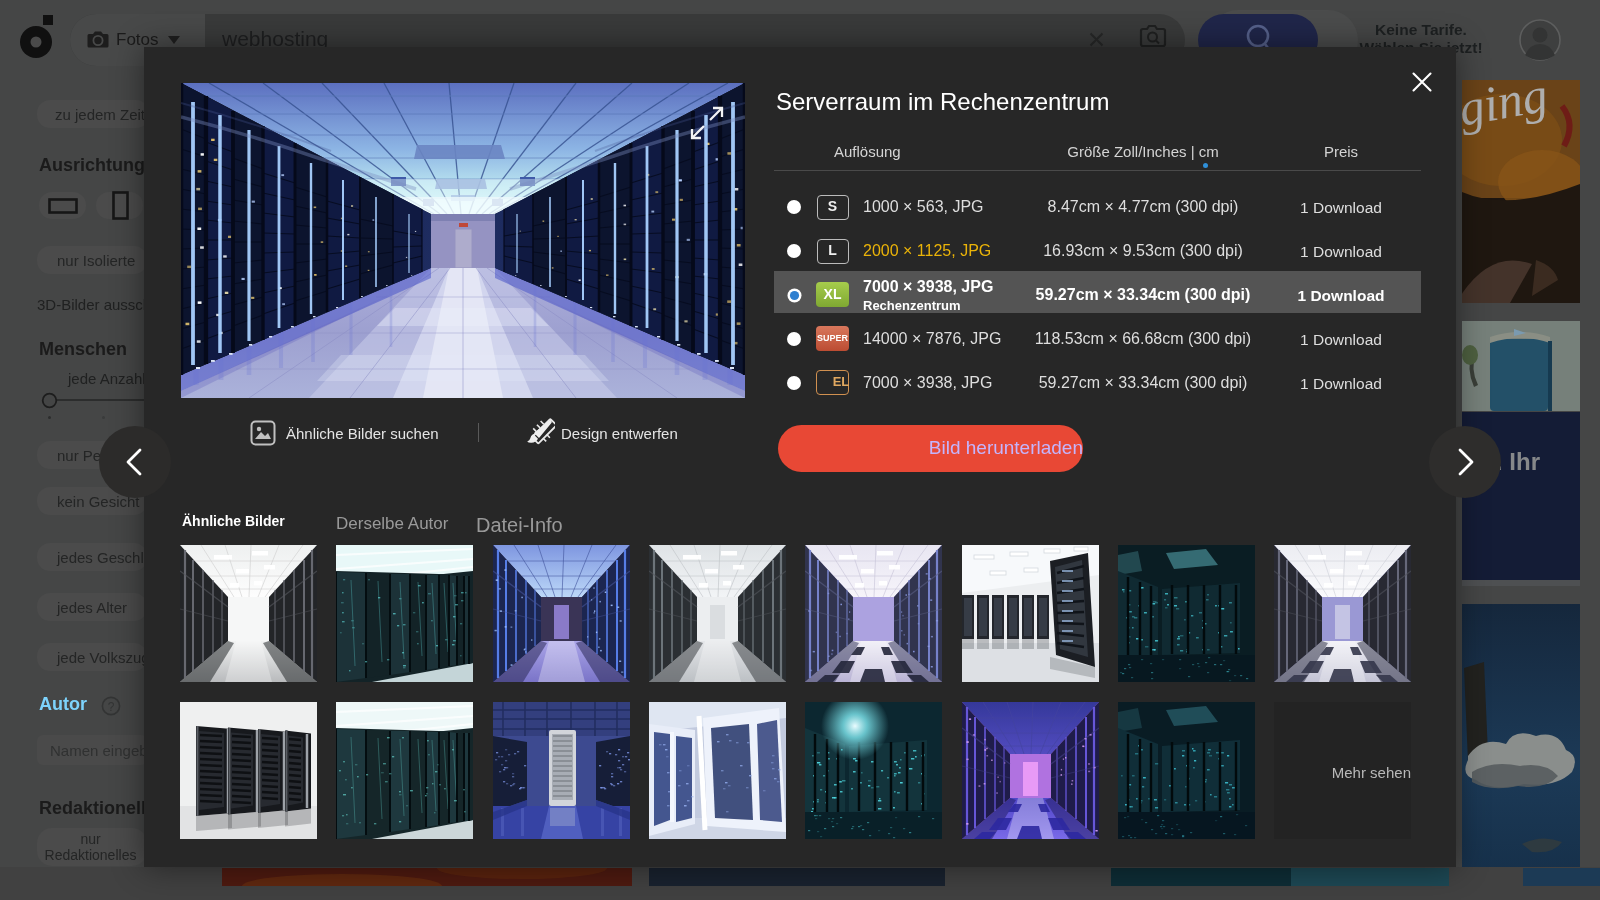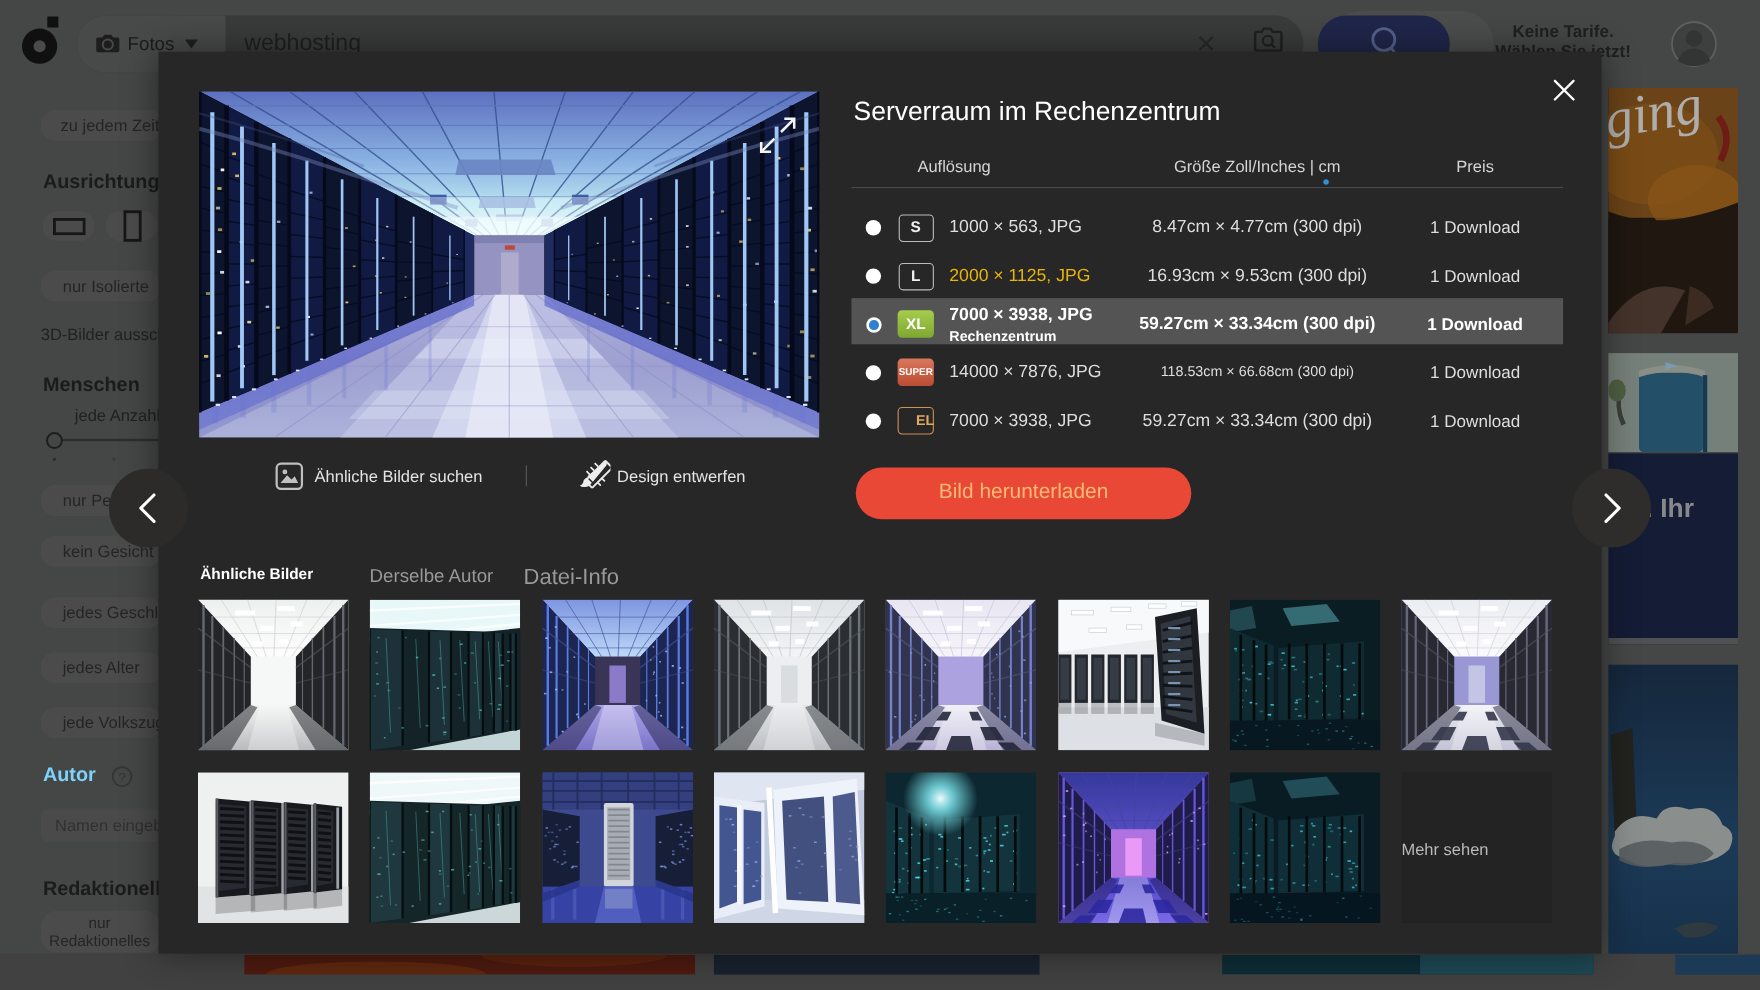--- a/index.html
+++ b/index.html
@@ -590,30 +590,30 @@
 <div class="abs" style="left:816px;top:282px;width:33px;height:25px;border-radius:4px;background:linear-gradient(#a6cc4c,#7fa832)"></div>
 <div class="abs txt" style="left:816px;top:286px;width:33px;text-align:center;font-size:14px;font-weight:bold;color:#ffffff">XL</div>
 <div class="abs txt" style="left:863px;top:278px;font-size:16px;font-weight:bold;color:#ffffff">7000 × 3938, JPG</div>
 <div class="abs txt" style="left:863px;top:298px;font-size:13px;font-weight:bold;color:#ffffff">Rechenzentrum</div>
 <div class="abs txt" style="left:1013px;top:286px;width:260px;text-align:center;font-size:16px;font-weight:bold;color:#ffffff">59.27cm × 33.34cm (300 dpi)</div>
 <div class="abs txt" style="left:1291px;top:287px;width:100px;text-align:center;font-size:15.5px;font-weight:bold;color:#ffffff">1 Download</div>
 <div class="abs" style="left:787px;top:332px;width:14px;height:14px;border-radius:8px;background:#ffffff"></div>
 <div class="abs" style="left:816px;top:326px;width:33px;height:25px;border-radius:4px;background:linear-gradient(#d8775c,#bc4c32)"></div>
 <div class="abs txt" style="left:816px;top:333px;width:33px;text-align:center;font-size:9px;font-weight:bold;color:#ffffff;letter-spacing:0">SUPER</div>
 <div class="abs txt" style="left:863px;top:330px;font-size:16px;color:#dedede">14000 × 7876, JPG</div>
-<div class="abs txt" style="left:1013px;top:330px;width:260px;text-align:center;font-size:13px;font-weight:normal;color:#dedede">118.53cm × 66.68cm (300 dpi)</div>
+<div class="abs txt" style="left:1013px;top:330px;width:260px;text-align:center;font-size:16px;font-weight:normal;color:#dedede">118.53cm × 66.68cm (300 dpi)</div>
 <div class="abs txt" style="left:1291px;top:331px;width:100px;text-align:center;font-size:15.5px;font-weight:normal;color:#dedede">1 Download</div>
 <div class="abs" style="left:787px;top:376px;width:14px;height:14px;border-radius:8px;background:#ffffff"></div>
 <div class="abs" style="left:816px;top:370px;width:31px;height:23px;border:1.5px solid #d09050;border-radius:4px"></div>
 <div class="abs txt" style="left:816px;top:374px;width:50px;text-align:center;font-size:13px;font-weight:bold;color:#e0a860">EL</div>
 <div class="abs txt" style="left:863px;top:374px;font-size:16px;color:#dedede">7000 × 3938, JPG</div>
 <div class="abs txt" style="left:1013px;top:374px;width:260px;text-align:center;font-size:16px;font-weight:normal;color:#dedede">59.27cm × 33.34cm (300 dpi)</div>
 <div class="abs txt" style="left:1291px;top:375px;width:100px;text-align:center;font-size:15.5px;font-weight:normal;color:#dedede">1 Download</div>
 <div class="abs" style="left:778px;top:425px;width:305px;height:47px;border-radius:24px;background:#e84835"></div>
-<div class="abs txt" style="left:778px;top:437px;width:305px;text-align:center;font-size:19px;color:#fdba74">Bild herunterladen</div>
+<div class="abs txt" style="left:778px;top:437px;width:305px;text-align:right;font-size:19px;color:#c4b5fd">Bild herunterladen</div>
 <svg class="abs" style="left:250px;top:420px" width="26" height="26" viewBox="0 0 26 26">
 <rect x="1.5" y="1.5" width="23" height="23" rx="4" fill="none" stroke="#c0c0c0" stroke-width="2"></rect>
 <circle cx="9" cy="9" r="2.2" fill="#c0c0c0"></circle>
 <path d="M5 19 L11 12 L15 16 L18 13 L21 19 Z" fill="#c0c0c0"></path>
   </svg>
 <div class="abs txt" style="left:286px;top:425px;font-size:15px;color:#e4e4e4">Ähnliche Bilder suchen</div>
 <div class="abs" style="left:478px;top:423px;width:1px;height:19px;background:#5a5a5a"></div>
 <svg class="abs" style="left:525px;top:417px" width="30" height="30" viewBox="0 0 30 30">
 <g stroke="#e8e8e8" fill="none">
 <rect x="14.8" y="1.2" width="9" height="26" rx="1" stroke-width="1.8" transform="rotate(45 19.3 14.2)"></rect>
@@ -1783,21 +1783,21 @@
       <rect x="72" y="130" width="2.2" height="1.2" fill="#3cc0d0" opacity="0.35"></rect>
       <rect x="53" y="132" width="2.2" height="1.2" fill="#3cc0d0" opacity="0.23"></rect>
       <rect x="105" y="131" width="2.2" height="1.2" fill="#3cc0d0" opacity="0.40"></rect>
       <rect x="58" y="122" width="2.2" height="1.2" fill="#3cc0d0" opacity="0.21"></rect>
       <rect x="118" y="112" width="2.2" height="1.2" fill="#3cc0d0" opacity="0.22"></rect>
       <rect x="27" y="120" width="2.2" height="1.2" fill="#3cc0d0" opacity="0.36"></rect>
       <rect x="102" y="114" width="2.2" height="1.2" fill="#3cc0d0" opacity="0.49"></rect>
     </svg></div>
 <div class="abs" style="left:1274px;top:702px;width:137px;height:137px;overflow:hidden">
     <div class="abs" style="left:0;top:0;width:137px;height:137px;background:#232323">
-      <div class="txt" style="position:absolute;left:0;top:62px;width:137px;text-align:left;font-size:15px;color:#b9b9b9">Mehr sehen</div>
+      <div class="txt" style="position:absolute;left:0;top:62px;width:137px;text-align:right;font-size:15px;color:#b9b9b9">Mehr sehen</div>
     </div>
   </div>
 
 <svg class="abs" style="left:99px;top:426px" width="72" height="72" viewBox="0 0 72 72">
     <circle cx="36" cy="36" r="36" fill="#2c2b2a"></circle>
     <path d="M41 24 L29 36 L41 48" fill="none" stroke="#ffffff" stroke-width="2.8" stroke-linecap="round" stroke-linejoin="round"></path>
   </svg>
 <svg class="abs" style="left:1429px;top:426px" width="72" height="72" viewBox="0 0 72 72">
     <circle cx="36" cy="36" r="36" fill="#2e2d2c"></circle>
     <path d="M31 24 L43 36 L31 48" fill="none" stroke="#ffffff" stroke-width="2.8" stroke-linecap="round" stroke-linejoin="round"></path>

